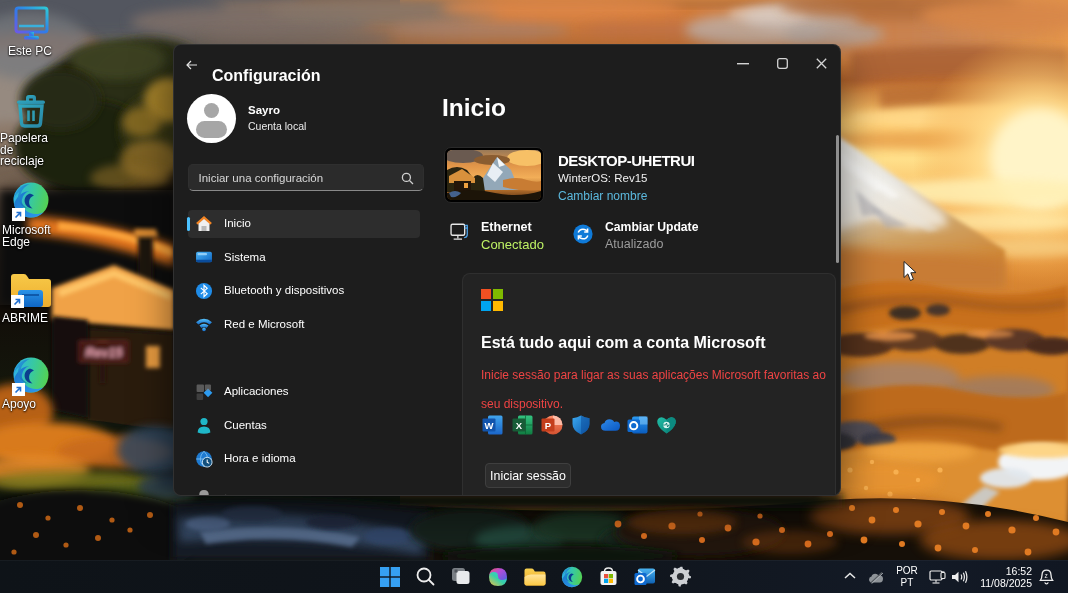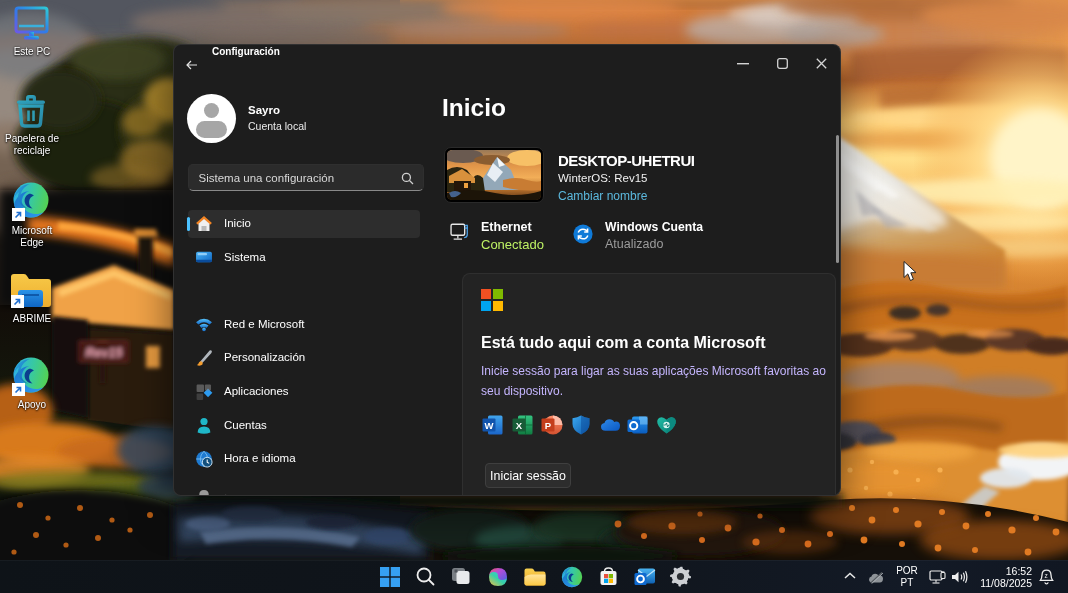--- a/index.html
+++ b/index.html
@@ -1,19 +1,19 @@
 <!DOCTYPE html>
 <html><head>
 <meta charset="utf-8">
 <style>
 *{margin:0;padding:0;box-sizing:border-box}
 html,body{width:1068px;height:593px;overflow:hidden}
 body{font-family:"Liberation Sans",sans-serif;position:relative;background:#1a140c}
 .abs{position:absolute}
-.dlabel{position:absolute;color:#fff;font-size:10px;text-align:center;line-height:11.5px;text-shadow:0 1px 2px rgba(0,0,0,.9),0 0 2px rgba(0,0,0,.8)}
+.dlabel{position:absolute;color:#fff;font-size:12px;text-align:left;line-height:11.5px;text-shadow:0 1px 2px rgba(0,0,0,.9),0 0 2px rgba(0,0,0,.8)}
 #win{position:absolute;left:173px;top:44px;width:668px;height:452px;background:#1d1d1d;border-radius:8px;border:1px solid rgba(255,255,255,.09);overflow:hidden;box-shadow:0 16px 40px rgba(0,0,0,.55)}
 .navitem{position:absolute;left:14px;width:232px;height:28px;border-radius:4px;color:#fff;font-size:11.5px}
 .navitem .lbl{position:absolute;left:36px;top:7px;white-space:nowrap}
 .navitem .ic{position:absolute;left:7px;top:4.5px;width:18px;height:18px}
 .sel{background:#2d2d2d}
 .bold{font-weight:bold}
 </style>
 </head>
 <body>
 <svg class="abs" style="left:0;top:0" width="1068" height="593" viewBox="0 0 1068 593">
@@ -346,38 +346,38 @@
 </svg>
 <svg class="abs" style="left:12px;top:383px" width="13" height="13" viewBox="0 0 13 13">
 <rect width="13" height="13" fill="#fff"></rect>
     <path d="M3.5,9.5 L8,5 M4.5,4.5 L8.5,4.5 L8.5,8.5" stroke="#1e6ed0" stroke-width="1.6" fill="none"></path>
 </svg>
 <div class="dlabel" style="left:2px;top:399px;width:60px">Apoyo</div>
 <div id="win">
   <svg class="abs" style="left:12px;top:15px" width="12" height="10" viewBox="0 0 12 10">
   <path d="M1,5 L11,5 M5,1 L1,5 L5,9" stroke="#e2e2e2" stroke-width="1.2" fill="none"></path>
     </svg>
-  <div class="abs bold" style="left:38px;top:1px;font-size:10px;color:#fff">Configuración</div>
+  <div class="abs bold" style="left:38px;top:22px;font-size:16px;color:#fff">Configuración</div>
   <svg class="abs" style="left:563px;top:18px" width="12" height="2" viewBox="0 0 12 2">
       <rect width="12" height="1.4" fill="#d4d4d4"></rect>
     </svg>
   <svg class="abs" style="left:603px;top:13px" width="11" height="11" viewBox="0 0 11 11">
       <rect x="0.7" y="0.7" width="9.6" height="9.6" rx="2" fill="none" stroke="#d4d4d4" stroke-width="1.3"></rect>
     </svg>
   <svg class="abs" style="left:642px;top:13px" width="11" height="11" viewBox="0 0 11 11">
       <path d="M0.8,0.8 L10.2,10.2 M10.2,0.8 L0.8,10.2" stroke="#d4d4d4" stroke-width="1.3"></path>
     </svg>
   <div class="abs" style="left:12.6px;top:48.9px;width:49px;height:49px;border-radius:50%;background:#fff;overflow:hidden">
     <div class="abs" style="left:17px;top:9px;width:15px;height:15px;border-radius:50%;background:#a6a6a6"></div>
     <div class="abs" style="left:9px;top:27px;width:31px;height:17px;border-radius:8.5px;background:#a6a6a6"></div>
   </div>
   <div class="abs bold" style="left:74px;top:59px;font-size:11.5px;color:#fff">Sayro</div>
   <div class="abs" style="left:74px;top:75px;font-size:10.5px;color:#ebebeb">Cuenta local</div>
   <div class="abs" style="left:13.5px;top:119px;width:236px;height:27px;background:#2b2b2b;border:1px solid #2f2f2f;border-bottom:1px solid #898989;border-radius:5px">
-    <div class="abs" style="left:10px;top:6.5px;font-size:11.5px;color:#d8d8d8">Sistema una configuración</div>
+    <div class="abs" style="left:10px;top:6.5px;font-size:11.5px;color:#d8d8d8">Iniciar una configuración</div>
     <svg class="abs" style="right:9px;top:7px" width="13" height="13" viewBox="0 0 13 13">
         <circle cx="5.4" cy="5.4" r="4" fill="none" stroke="#cfcfcf" stroke-width="1.3"></circle>
         <line x1="8.5" y1="8.5" x2="12" y2="12" stroke="#cfcfcf" stroke-width="1.3"></line>
       </svg>
   </div>
   <div class="navitem sel" style="top:165px">
     <div class="abs" style="left:-1.5px;top:7px;width:3px;height:14px;border-radius:2px;background:#4cc2ff"></div>
     <svg class="ic" viewBox="0 0 17 17">
         <path d="M8.5,1 L16,7.5 L14.2,9.2 L8.5,4.4 L2.8,9.2 L1,7.5 Z" fill="#f28423"></path>
         <path d="M3.3,8.2 L8.5,3.8 L13.7,8.2 L13.7,15 L10.5,15 L10.5,10.5 L6.5,10.5 L6.5,15 L3.3,15 Z" fill="#f0f0f0"></path>
@@ -392,40 +392,40 @@
             <stop offset="0" stop-color="#4ab3f4"></stop>
             <stop offset="1" stop-color="#0f67c4"></stop>
           </linearGradient>
         </defs>
         <rect x="1" y="3.5" width="15" height="10" rx="1.6" fill="url(#sysg)"></rect>
         <path d="M1,11 L16,11 L16,11.9 Q16,13.5 14.4,13.5 L2.6,13.5 Q1,13.5 1,11.9 Z" fill="#0a4c9c"></path>
         <rect x="2.4" y="4.8" width="9" height="2" rx="1" fill="#9fd6fa" opacity="0.85"></rect>
       </svg>
     <div class="lbl">Sistema</div>
   </div>
+  <div class="navitem" style="top:232.2px">
+    <svg class="ic" viewBox="0 0 17 17">
+        <circle cx="8.5" cy="8.5" r="7.6" fill="#1f8ce8"></circle>
+        <path d="M5.5,5.5 L11.5,11 L8.5,13.8 L8.5,3.2 L11.5,6 L5.5,11.5" stroke="#fff" stroke-width="1.1" fill="none"></path>
+      </svg>
+    <div class="lbl">Bluetooth y dispositivos</div>
+  </div>
   <div class="navitem" style="top:265.8px">
     <svg class="ic" viewBox="0 0 17 17">
         <defs>
           <linearGradient id="wfg" x1="0" y1="0" x2="0" y2="1">
             <stop offset="0" stop-color="#57c0f7"></stop>
             <stop offset="1" stop-color="#1168c8"></stop>
           </linearGradient>
         </defs>
         <path d="M1,6.8 Q8.5,0.5 16,6.8 L13.8,9 Q8.5,4.8 3.2,9 Z" fill="url(#wfg)"></path>
         <path d="M4.2,10 Q8.5,6.6 12.8,10 L10.8,12.2 Q8.5,10.4 6.2,12.2 Z" fill="url(#wfg)"></path>
         <circle cx="8.5" cy="13.6" r="1.7" fill="url(#wfg)"></circle>
       </svg>
     <div class="lbl">Red e Microsoft</div>
-  </div>
-  <div class="navitem" style="top:299.4px">
-    <svg class="ic" viewBox="0 0 17 17">
-        <path d="M15.5,1.5 Q16.5,2.5 15.5,3.7 L8,12 L5.5,14.5 Q4,13.5 5,11.8 L12.8,2.5 Q14.3,0.7 15.5,1.5 Z" fill="#b0b6bc"></path>
-        <path d="M5.5,11.5 Q7,11.7 7.3,13.2 Q7.5,14.8 5.8,15.4 Q3.8,16.2 1.8,15.2 Q3.2,14.6 3.4,13.4 Q3.6,11.8 5.5,11.5 Z" fill="#f59d2e"></path>
-      </svg>
-    <div class="lbl">Personalización</div>
   </div>
   <div class="navitem" style="top:333px">
     <svg class="ic" viewBox="0 0 17 17">
         <rect x="1.5" y="1.5" width="7" height="7" rx="1" fill="#5a5a5a"></rect>
         <rect x="1.5" y="9.8" width="6.2" height="6.2" rx="1" fill="#3e3e3e"></rect>
         <path d="M12.3,5.2 L16.4,9.3 L12.3,13.4 L8.2,9.3 Z" fill="#2d9bf0"></path>
         <rect x="9.3" y="1.3" width="5.8" height="5.8" rx="1" fill="#8a8a8a" opacity="0.55"></rect>
       </svg>
     <div class="lbl">Aplicaciones</div>
   </div>
@@ -493,29 +493,29 @@
   </svg>
   <div class="abs bold" style="left:307px;top:174.5px;font-size:12.5px;color:#fff">Ethernet</div>
   <div class="abs" style="left:307px;top:191.5px;font-size:13px;color:#bef264">Conectado</div>
   <svg class="abs" style="left:399px;top:179px" width="20" height="20" viewBox="0 0 20 20">
     <circle cx="10" cy="10" r="9.6" fill="#0f7ad8"></circle>
     <path d="M5.2,8.6 Q6.4,5.2 10,5.2 Q13,5.2 14.3,7.6" fill="none" stroke="#fff" stroke-width="1.5"></path>
     <path d="M14.6,4.6 L14.6,8 L11.2,8" fill="none" stroke="#fff" stroke-width="1.5"></path>
     <path d="M14.8,11.4 Q13.6,14.8 10,14.8 Q7,14.8 5.7,12.4" fill="none" stroke="#fff" stroke-width="1.5"></path>
     <path d="M5.4,15.4 L5.4,12 L8.8,12" fill="none" stroke="#fff" stroke-width="1.5"></path>
   </svg>
-  <div class="abs bold" style="left:431px;top:174.5px;font-size:12.2px;color:#fff">Windows Cuenta</div>
+  <div class="abs bold" style="left:431px;top:174.5px;font-size:12.2px;color:#fff">Cambiar Update</div>
   <div class="abs" style="left:431px;top:191.5px;font-size:12.5px;color:#9c9c9c">Atualizado</div>
   <div class="abs" style="left:288px;top:228px;width:374px;height:240px;background:#232323;border:1px solid rgba(255,255,255,.055);border-radius:8px">
     <div class="abs" style="left:18px;top:15px;width:10px;height:10px;background:#f25022"></div>
     <div class="abs" style="left:29.5px;top:15px;width:10px;height:10px;background:#7fba00"></div>
     <div class="abs" style="left:18px;top:26.5px;width:10px;height:10px;background:#00a4ef"></div>
     <div class="abs" style="left:29.5px;top:26.5px;width:10px;height:10px;background:#ffb900"></div>
     <div class="abs bold" style="left:18px;top:60px;font-size:16px;color:#fff">Está tudo aqui com a conta Microsoft</div>
-    <div class="abs" style="left:18px;top:87px;font-size:12px;line-height:20px;color:#c4b5fd;white-space:nowrap">Inicie sessão para ligar as suas aplicações Microsoft favoritas ao<br>seu dispositivo.</div>
+    <div class="abs" style="left:18px;top:87px;font-size:12px;line-height:29px;color:#ef4444;white-space:nowrap">Inicie sessão para ligar as suas aplicações Microsoft favoritas ao<br>seu dispositivo.</div>
     <svg class="abs" style="left:19px;top:140px" width="22" height="22" viewBox="0 0 22 22">
       <defs>
           <linearGradient id="wdg" x1="0" y1="0" x2="0" y2="1">
             <stop offset="0" stop-color="#41a5ee"></stop>
             <stop offset="1" stop-color="#1b66c9"></stop>
           </linearGradient>
         </defs>
       <rect x="6" y="1.5" width="14.5" height="19" rx="1.5" fill="url(#wdg)"></rect>
       <rect x="0.5" y="4.5" width="13" height="13" rx="1" fill="#1254ac"></rect>
       <text x="7" y="14.5" font-size="9.5" font-weight="bold" fill="#fff" text-anchor="middle" font-family="Liberation Sans,sans-serif">W</text>

